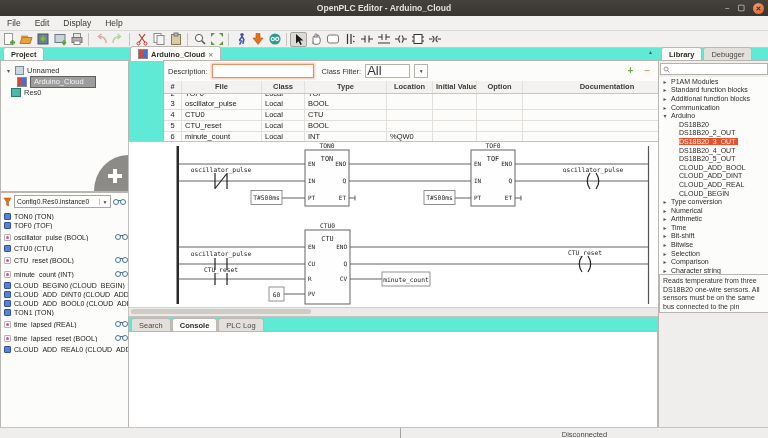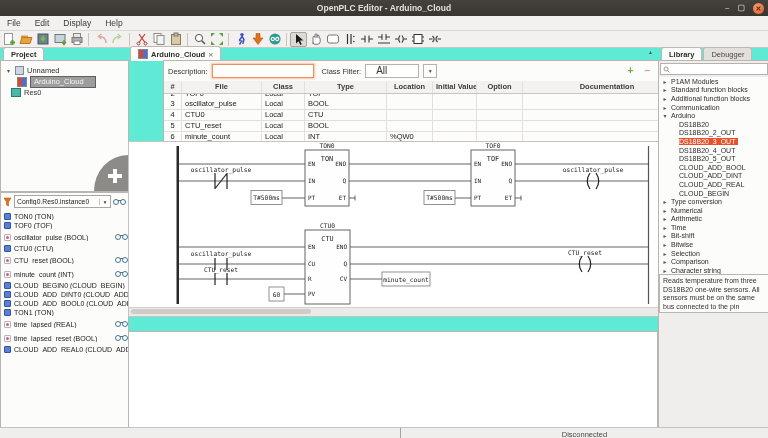--- a/index.html
+++ b/index.html
@@ -362,21 +362,21 @@
       <span style="color:#8a8782;font-size:6px;">✕</span>
     </div>
   </div>
   <span class="abs" style="left:648px;top:49px;font-size:5px;color:#555;">▲</span>
 
   <div class="abs panel" style="left:128px;top:60px;width:528px;height:81px;margin-left:35px;">
     <div class="deschead">
       <span>Description:</span>
       <span class="input focused" style="width:100px;"></span>
       <span style="margin-left:4px;">Class Filter:</span>
-      <span class="input" style="width:42px;font-size:10px;line-height:12px;padding-left:10px;">All</span>
+      <span class="input" style="width:42px;font-size:13px;line-height:12px;padding-left:1px;">All</span>
       <span class="input" style="width:12px;text-align:center;font-size:5px;line-height:12px;color:#444;">▼</span>
       <span style="flex:1"></span>
       <span class="gridbtn" style="color:#6fae3d;">+</span>
       <span class="gridbtn" style="color:#dc9a8a;">−</span>
       <span class="gridbtn" style="color:#f2c39c;">↑</span>
       <span class="gridbtn" style="color:#e9782e;">↓</span>
     </div>
     <div class="vtable">
       <div class="vrow vhead">
         <div>#</div>
@@ -536,20 +536,31 @@
       <g>
         <text x="456" y="112.5" font-size="6.3" text-anchor="middle">CTU_reset</text>
         <path d="M453 114 q-5.5 8 0 16 M459 114 q5.5 8 0 16" stroke="#222" stroke-width="1.2" fill="none"></path>
       </g>
     </svg>
     <div class="hsb" style="position:absolute;left:0;bottom:0;width:100%;height:8px;">
         <span class="thumb"></span>
       </div>
   </div>
 
+  <div class="abs tabstrip" style="left:131px;top:318px;">
+    <div class="tab">
+        <span>Search</span>
+      </div>
+    <div class="tab active">
+        <span>Console</span>
+      </div>
+    <div class="tab">
+        <span>PLC Log</span>
+      </div>
+  </div>
   <div class="abs console-body" style="left:128px;top:331px;width:528px;height:95px;"></div>
 
   <div class="abs tabstrip" style="left:661px;top:47px;">
     <div class="tab active">
         <span>Library</span>
       </div>
     <div class="tab">
         <span>Debugger</span>
       </div>
   </div>

